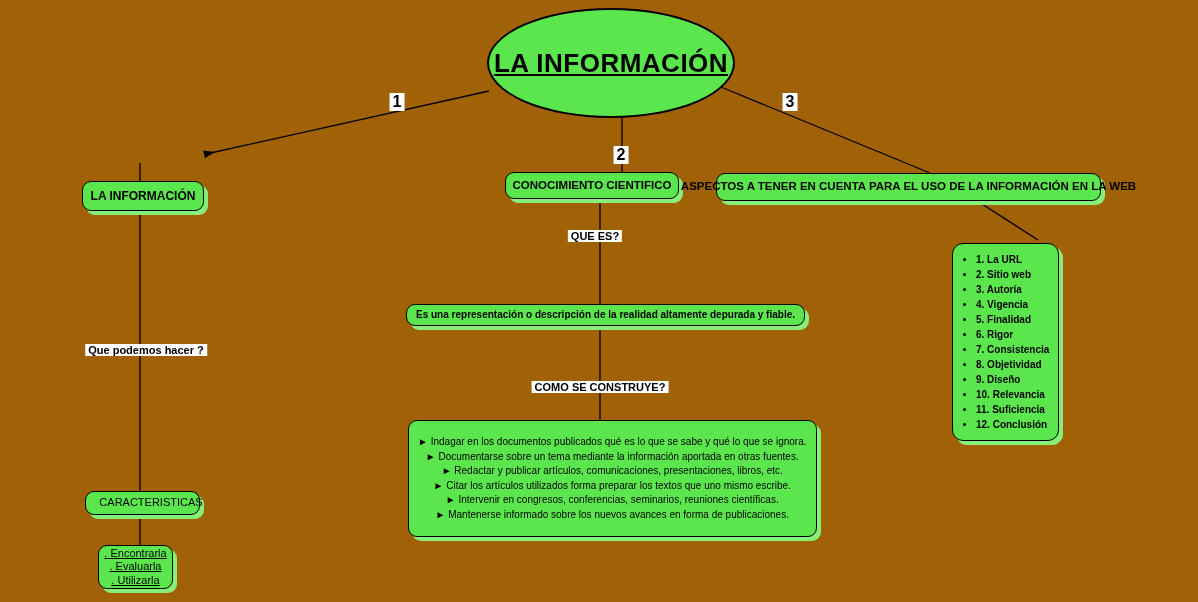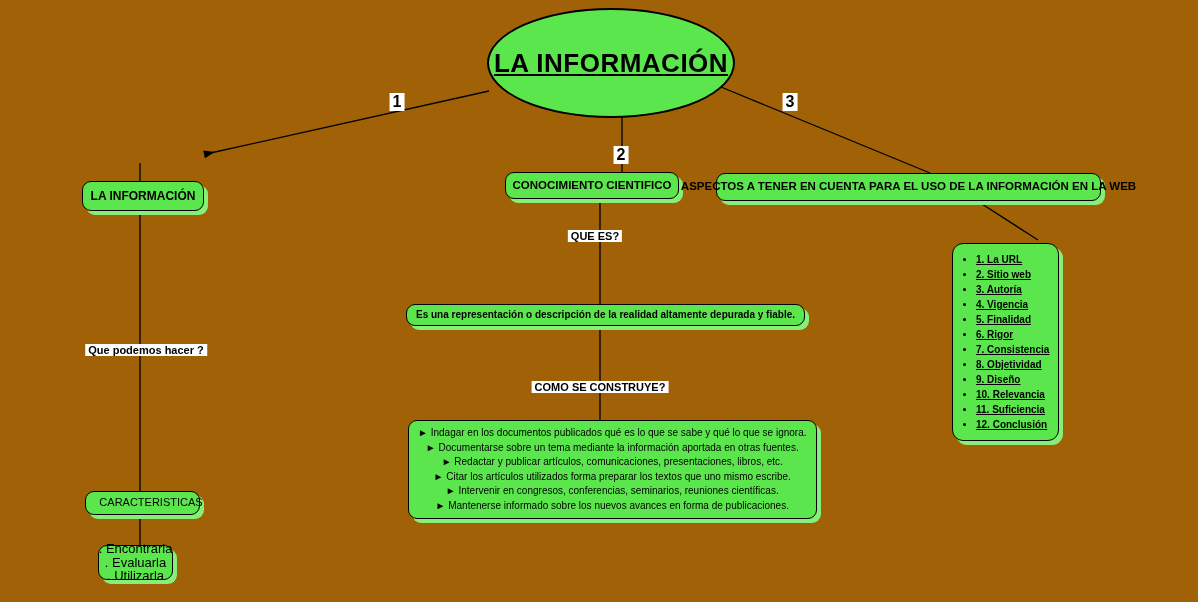--- a/index.html
+++ b/index.html
@@ -68,41 +68,42 @@
   .n-conoc    { left: 505px; top: 172px; width: 174px; height: 27px; font-size: 11.5px; }
   .n-aspectos { left: 716px; top: 173px; width: 385px; height: 28px; font-size: 11.5px; }
   .n-infocien { left: 5px;   top: 261px; height: 21px; font-size: 10px; }
   .n-esuna    { left: 406px; top: 304px; height: 22px; font-size: 10px; }
   .n-trabajo  { left: 4px;   top: 401px; height: 21px; font-size: 10px; }
   .n-como     {
     left: 408px; top: 420px;
     flex-direction: column;
     font-size: 10px;
     line-height: 14.5px;
-    padding: 5px 9px;
+    padding: 14px 9px;
     text-align: center;
   }
   .n-web {
     left: 952px; top: 243px;
     align-items: flex-start;
     font-size: 10px;
     font-weight: bold;
     padding: 8px 9px 8px 4px;
     border-radius: 11px;
   }
   .n-web ul { margin: 0; padding-left: 19px; }
-  .n-web li { line-height: 15px; text-decoration: underline; }
+  .n-web li { line-height: 15px; }
   .n-caract   { left: 85px;  top: 491px; width: 115px; height: 24px; font-size: 11px; padding-left: 26px; }
   .n-encontr  {
     left: 98px; top: 545px;
-    width: 75px; height: 35px;
+    width: 75px; height: 44px;
     flex-direction: column;
-    font-size: 13px;
+    font-size: 11px;
     line-height: 13.5px;
     text-align: center;
+    text-decoration: underline;
   }
 </style>
 </head>
 <body>
 
 <div class="canvas">
 
   <svg class="lines" viewBox="0 0 1198 602">
     <defs>
       <marker id="arrow" markerWidth="12" markerHeight="10" refX="9" refY="4" orient="auto" markerUnits="userSpaceOnUse">

